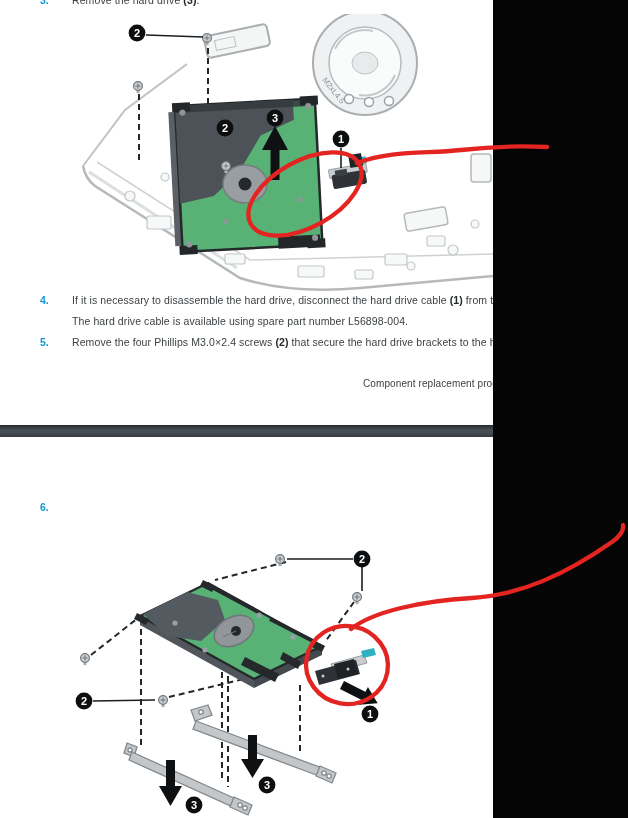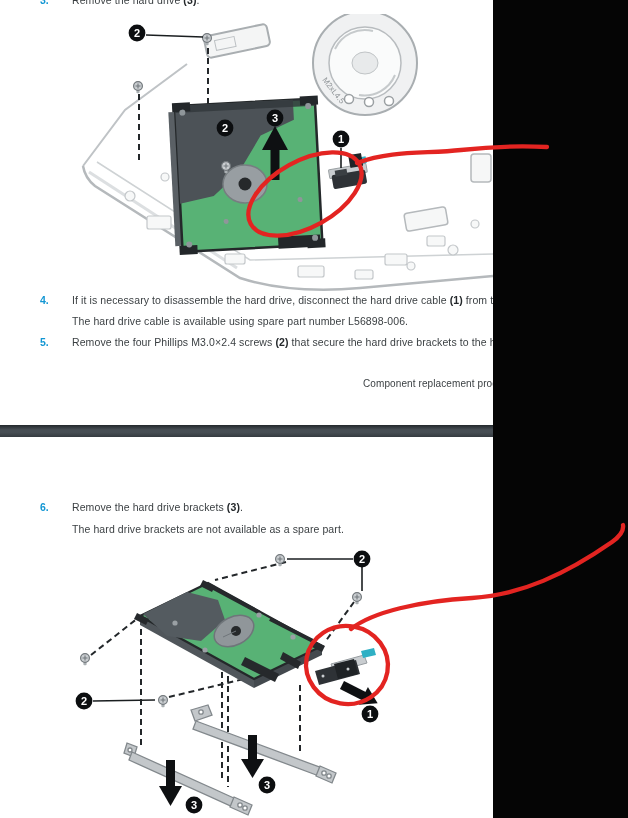--- a/index.html
+++ b/index.html
@@ -148,34 +148,32 @@
     </g>
     <g>
       <circle cx="286" cy="125" r="8.4" fill="#0c0e10"></circle>
       <text class="callout-text" x="286" y="129" text-anchor="middle">1</text>
     </g>
   </svg>
 
   <div class="stepnum" style="left:40px;top:294px;">4.</div>
   <div class="line" style="left:72px;top:294px;"><span>If it is necessary to disassemble the hard drive, disconnect the hard drive cable </span><b>(1)</b><span> from the hard d</span></div>
 
-  <div class="line" style="left:72px;top:315px;">The hard drive cable is available using spare part number L56898-006.</div>
+  <div class="line" style="left:72px;top:315px;">The hard drive cable is available using spare part number L56898-004.</div>
 
   <div class="stepnum" style="left:40px;top:336px;">5.</div>
   <div class="line" style="left:72px;top:336px;"><span>Remove the four Phillips M3.0×2.4 screws </span><b>(2)</b><span> that secure the hard drive brackets to the hard drive</span></div>
 
   <div class="line" style="left:363px;top:377px;font-size:10px;">Component replacement proce</div>
 </div>
 
 <div class="page" id="page2">
 
   <div class="stepnum" style="left:40px;top:64px;">6.</div>
-  <div class="line" style="left:72px;top:64px;"><span>Remove the hard drive brackets </span><b>(3)</b><span>.</span></div>
-
-  <div class="line" style="left:72px;top:86px;">The hard drive brackets are not available as a spare part.</div>
+
 </div>
 
 <svg id="fig2" class="fig" width="440" height="273" viewBox="0 0 440 273">
   <defs>
     <g id="scrB">
       <rect x="-1.6" y="2.8" width="3.2" height="4.5" rx="1" fill="#a9afb2"></rect>
       <circle r="4.4" fill="#c9cdd0" stroke="#72787c" stroke-width="1.2"></circle>
       <path d="M-2.5,0H2.5M0,-2.5V2.5" stroke="#72787c" stroke-width="1.1" fill="none"></path>
     </g>
   </defs>

